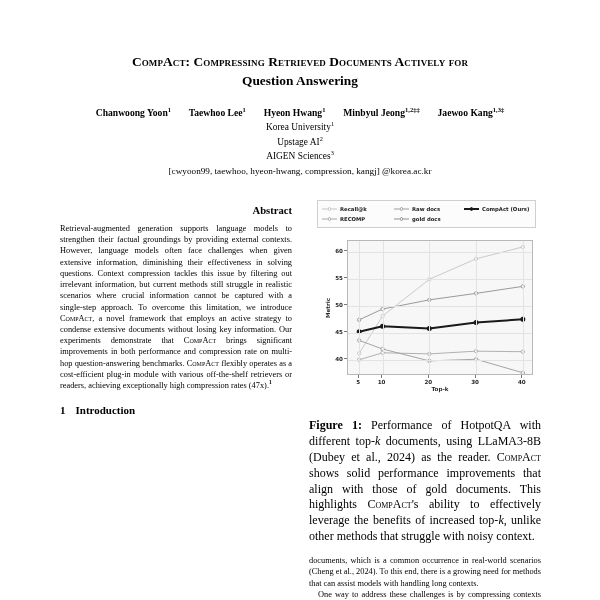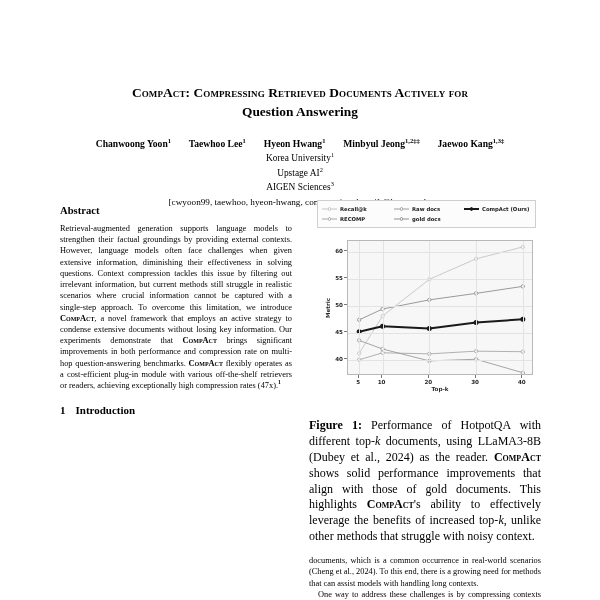--- a/index.html
+++ b/index.html
@@ -18,21 +18,21 @@
   .page {
     width: 600px;
     height: 600px;
     padding: 0;
     box-sizing: border-box;
     position: relative;
   }
 
   
   .title-block {
-    padding: 83px 62px 0 62px;
+    padding: 52px 62px 0 62px;
     text-align: center;
   }
   .paper-title {
     font-size: 13.4px;
     font-weight: bold;
     line-height: 1.42;
     letter-spacing: 0.02px;
   }
   .authors {
     margin-top: 16px;
@@ -67,21 +67,21 @@
     gap: 17px;
     padding: 0 60px;
     box-sizing: border-box;
   }
   .col {
     width: 232px;
     flex: 0 0 232px;
   }
 
   .abstract-head {
-    text-align: left;
+    text-align: right;
     font-size: 10.6px;
     font-weight: bold;
     margin: 7px 0 7px 0;
   }
   p.body {
     font-size: 8.35px;
     line-height: 1.345;
     text-align: justify;
     text-justify: inter-word;
     margin: 0;
@@ -90,21 +90,21 @@
   p.body + p.body { text-indent: 9px; }
   .sec-head {
     font-size: 11px;
     font-weight: bold;
     margin: 13px 0 6px 0;
     display: flex;
     gap: 10px;
   }
   .sec-num { }
   .sc { font-variant: small-caps; letter-spacing: 0.1px; }
-  .bsc { font-variant: small-caps; font-weight: bold; margin-top: 6px; }
+  .bsc { font-variant: small-caps; font-weight: normal; margin-top: 6px; }
   .ital { font-style: italic; }
 
   
   .figure {
     width: 232px;
   }
   .chart {
     position: relative;
     width: 232px;
     height: 218px;

